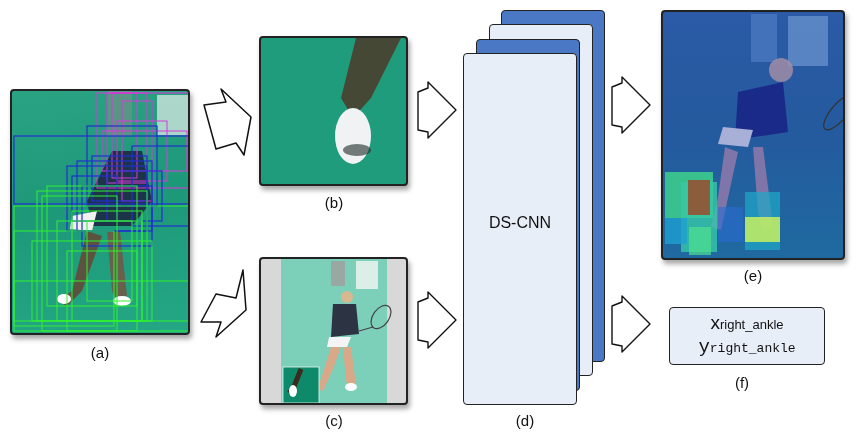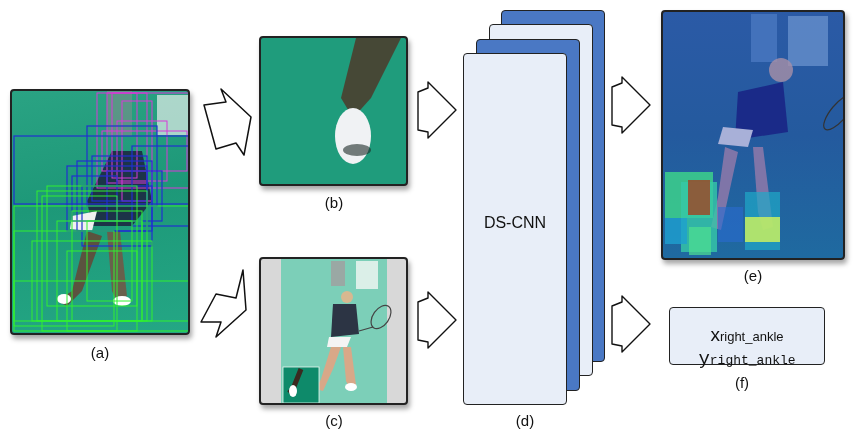--- a/index.html
+++ b/index.html
@@ -106,21 +106,21 @@
   <path d="M2,12 L12,8 L12,2 L40,30 L12,58 L12,52 L2,50 Z" fill="#ffffff" stroke="#111" stroke-width="1.4" stroke-linejoin="round"></path>
 </svg>
 <svg style="left:416px;top:290px;" width="45" height="70">
   <path d="M2,12 L12,8 L12,2 L40,30 L12,58 L12,52 L2,50 Z" fill="#ffffff" stroke="#111" stroke-width="1.4" stroke-linejoin="round"></path>
 </svg>
 
 <div>
   <div class="layer dark" style="left:501px;top:10px;width:104px;height:352px;"></div>
   <div class="layer light" style="left:489px;top:24px;width:104px;height:352px;"></div>
   <div class="layer dark" style="left:476px;top:39px;width:104px;height:352px;"></div>
-  <div class="layer light" style="left:463px;top:53px;width:104px;height:352px;">
+  <div class="layer light" style="left:463px;top:53px;width:114px;height:352px;">
     <div class="abs" style="left:0;width:100%;top:160px;text-align:center;font-size:16px;">DS-CNN</div>
   </div>
 </div>
 <div class="caption" style="left:505px;top:412px;">(d)</div>
 
 <svg style="left:610px;top:75px;" width="45" height="70">
   <path d="M2,12 L12,8 L12,2 L40,30 L12,58 L12,52 L2,50 Z" fill="#ffffff" stroke="#111" stroke-width="1.4" stroke-linejoin="round"></path>
 </svg>
 <svg style="left:610px;top:294px;" width="45" height="70">
   <path d="M2,12 L12,8 L12,2 L40,30 L12,58 L12,52 L2,50 Z" fill="#ffffff" stroke="#111" stroke-width="1.4" stroke-linejoin="round"></path>
@@ -142,20 +142,20 @@
     <rect x="2" y="206" width="22" height="26" fill="#1ea0d0" opacity="0.8"></rect>
     <rect x="26" y="215" width="22" height="28" fill="#4ee090" opacity="0.7"></rect>
     <rect x="82" y="180" width="35" height="58" fill="#20a8c8" opacity="0.7"></rect>
     <rect x="82" y="205" width="35" height="25" fill="#c8f060" opacity="0.85"></rect>
     <rect x="55" y="195" width="25" height="35" fill="#2a6ad0" opacity="0.6"></rect>
   </svg>
 </div>
 <div class="caption" style="left:733px;top:267px;">(e)</div>
 
 <div class="abs" style="left:669px;top:307px;width:156px;height:58px;border:1.5px solid #222;border-radius:4px;background:#e8eef8;box-sizing:border-box;text-align:center;">
-  <div style="margin-top:16px;font-size:19px;line-height:22px;">
+  <div style="margin-top:4px;font-size:19px;line-height:22px;">
     <span>x</span><span style="font-size:13px;">right_ankle</span>
   </div>
   <div style="font-size:19px;line-height:22px;font-family:Liberation Mono, monospace;">
     <span>y</span><span style="font-size:13px;">right_ankle</span>
   </div>
 </div>
 <div class="caption" style="left:722px;top:374px;">(f)</div>
 
 </body></html>

